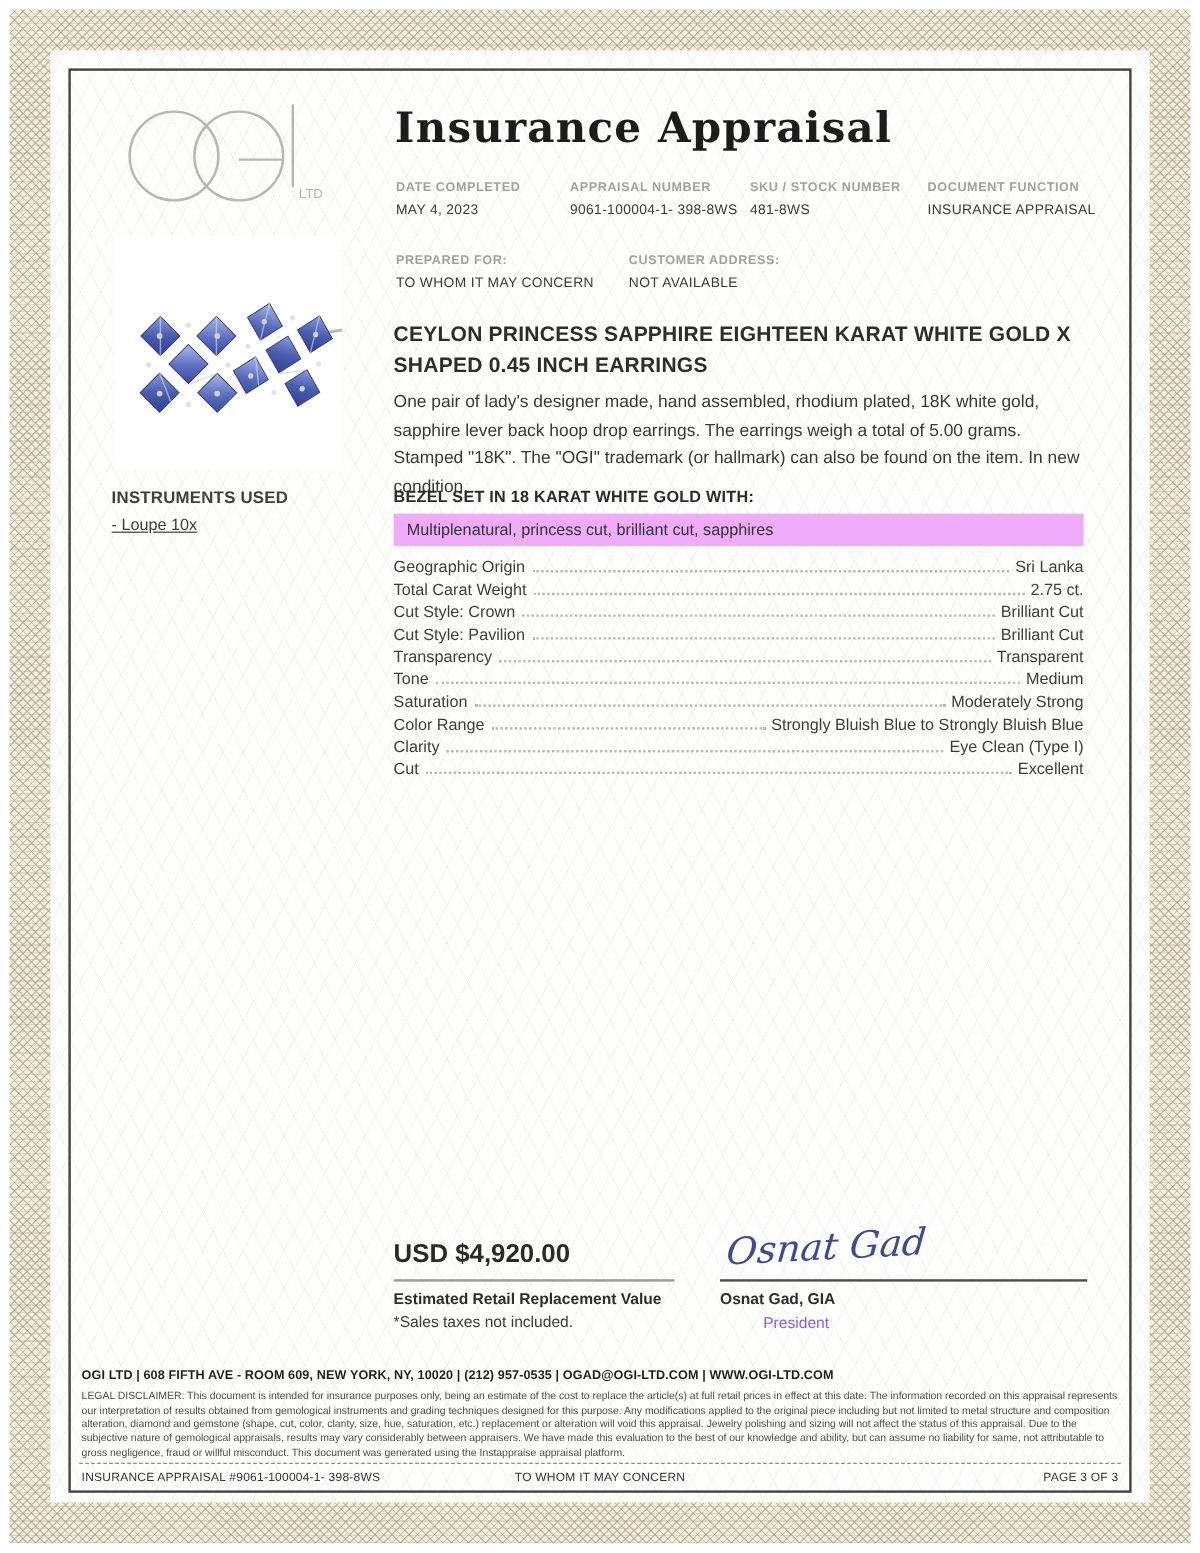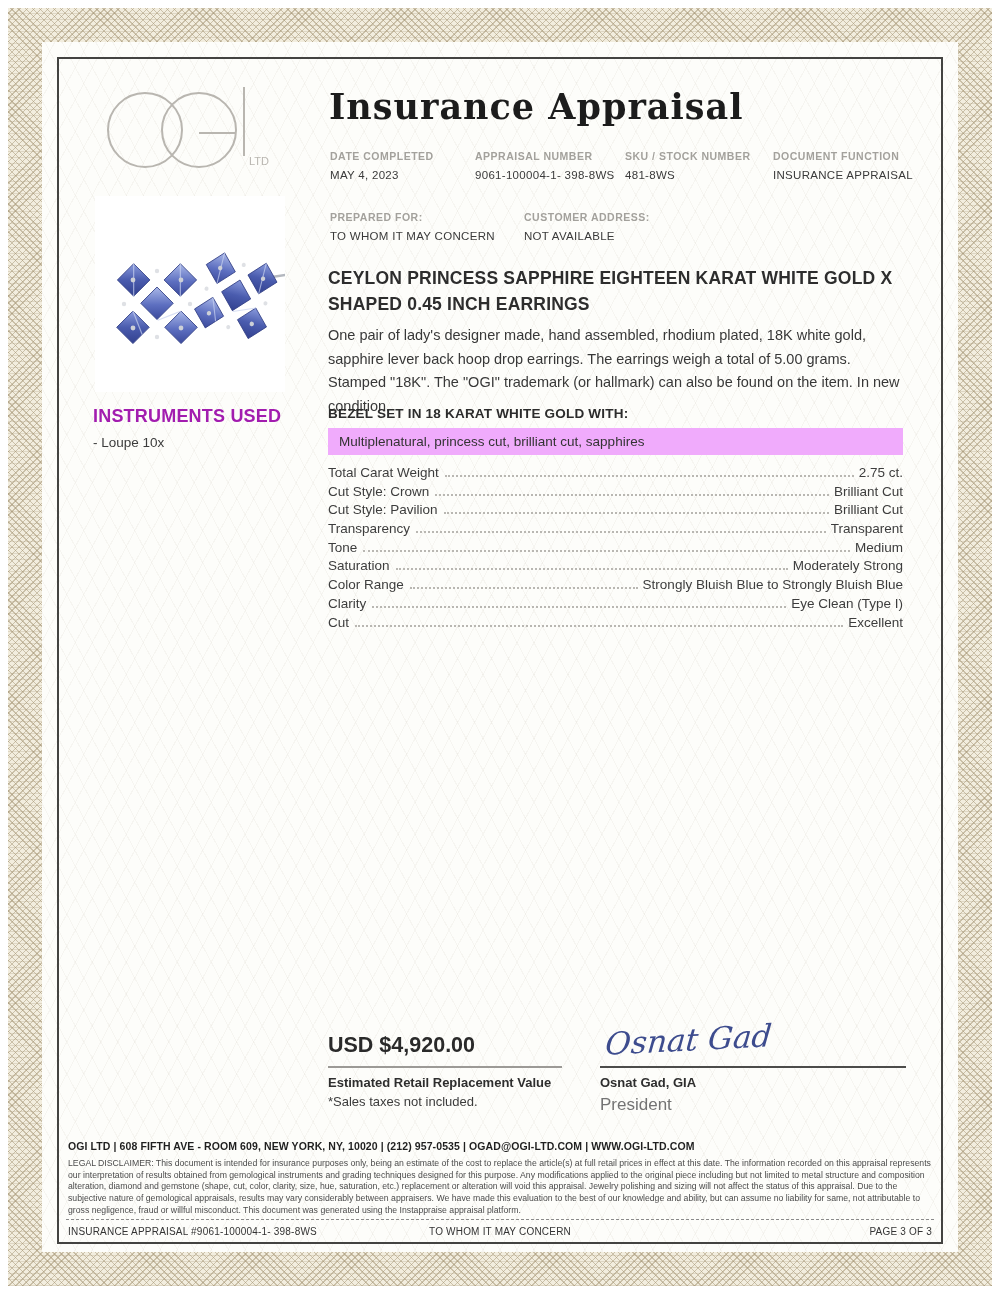--- a/index.html
+++ b/index.html
@@ -35,22 +35,22 @@
   
   .doc-title {
     left:329px; top:86px; font-family:"DejaVu Serif", serif; font-weight:bold;
     font-size:35px; color:#1c1c1c; letter-spacing:1px;
   }
   .meta-label { font-size:10.5px; color:#a3a19c; letter-spacing:.5px; font-weight:bold; }
   .meta-value { font-size:11.5px; color:#3a3a3a; font-weight:normal; margin-top:7px; letter-spacing:.3px; }
 
   
   .photo { left:95px; top:196px; width:190px; height:196px; background:#ffffff; }
-  .side-heading { font-size:18px; font-weight:bold; color:#a21caf; letter-spacing:.2px; }
-  .side-item { font-size:13.5px; color:#3c3c3c; margin-top:8px; }
+  .side-heading { font-size:14px; font-weight:bold; color:#404040; letter-spacing:.2px; }
+  .side-item { font-size:13.5px; color:#3c3c3c; margin-top:8px;text-decoration:underline; }
 
   
   .item-title {
     left:328px; top:265px; width:578px; font-size:17.5px; font-weight:bold;
     color:#2d2d2d; line-height:26px; letter-spacing:.2px;
   }
   .item-desc {
     left:328px; top:324px; width:578px; font-size:14.5px; color:#383838; line-height:23.5px;
   }
   .bezel-heading { left:328px; top:406px; font-size:13.5px; font-weight:bold; color:#2c2c2c; letter-spacing:.2px; }
@@ -64,21 +64,21 @@
   .attr-label { white-space:nowrap; }
   .attr-value { white-space:nowrap; }
 
   
   .price { left:328px; top:1033px; font-size:21.5px; font-weight:bold; color:#2a2a2a; }
   .price-line { left:328px; top:1066px; width:234px; border-top:2px solid #9c9a96; }
   .price-caption { left:328px; top:1075px; font-size:13px; font-weight:bold; color:#2e2e2e; }
   .price-note { left:328px; top:1094px; font-size:13px; color:#3c3c3c; }
   .sig-line { left:600px; top:1066px; width:306px; border-top:2px solid #4c4c4a; }
   .sig-name { left:600px; top:1075px; font-size:13px; font-weight:bold; color:#2e2e2e; }
-  .sig-role { left:600px; top:1095px; font-size:17px; color:#737373; }
+  .sig-role { left:636px; top:1095px; font-size:13px; color:#8b5cf6; }
   .sig-script {
     left:606px; top:1018px; width:300px; height:46px;
     font-family:"DejaVu Serif", serif; font-style:italic; font-size:31px; color:#3d4c8e;
     transform:skewX(-8deg) rotate(-3deg);
   }
 
   
   .contact-line { left:68px; top:1140px; font-size:10.5px; font-weight:bold; color:#1f1f1f; letter-spacing:.1px; }
   .disclaimer { left:68px; top:1158px; width:866px; font-size:8.7px; color:#4b4b4b; line-height:11.7px; }
   .dash-line { left:66px; right:66px; top:1219px; border-top:1px dashed #8a8a8a; }
@@ -195,20 +195,25 @@
     <div class="side-item">- Loupe 10x</div>
   </div>
 
   <div class="abs item-title">CEYLON PRINCESS SAPPHIRE EIGHTEEN KARAT WHITE GOLD X SHAPED 0.45 INCH EARRINGS</div>
   <div class="abs item-desc">One pair of lady's designer made, hand assembled, rhodium plated, 18K white gold, sapphire lever back hoop drop earrings. The earrings weigh a total of 5.00 grams. Stamped "18K". The "OGI" trademark (or hallmark) can also be found on the item. In new condition.</div>
   <div class="abs bezel-heading">BEZEL SET IN 18 KARAT WHITE GOLD WITH:</div>
   <div class="abs stone-box">Multiplenatural, princess cut, brilliant cut, sapphires</div>
 
   <div class="abs attrs">
     <div class="attr-row">
+      <span class="attr-label">Geographic Origin</span>
+      <span class="attr-leader"></span>
+      <span class="attr-value">Sri Lanka</span>
+    </div>
+    <div class="attr-row">
       <span class="attr-label">Total Carat Weight</span>
       <span class="attr-leader"></span>
       <span class="attr-value">2.75 ct.</span>
     </div>
     <div class="attr-row">
       <span class="attr-label">Cut Style: Crown</span>
       <span class="attr-leader"></span>
       <span class="attr-value">Brilliant Cut</span>
     </div>
     <div class="attr-row">

